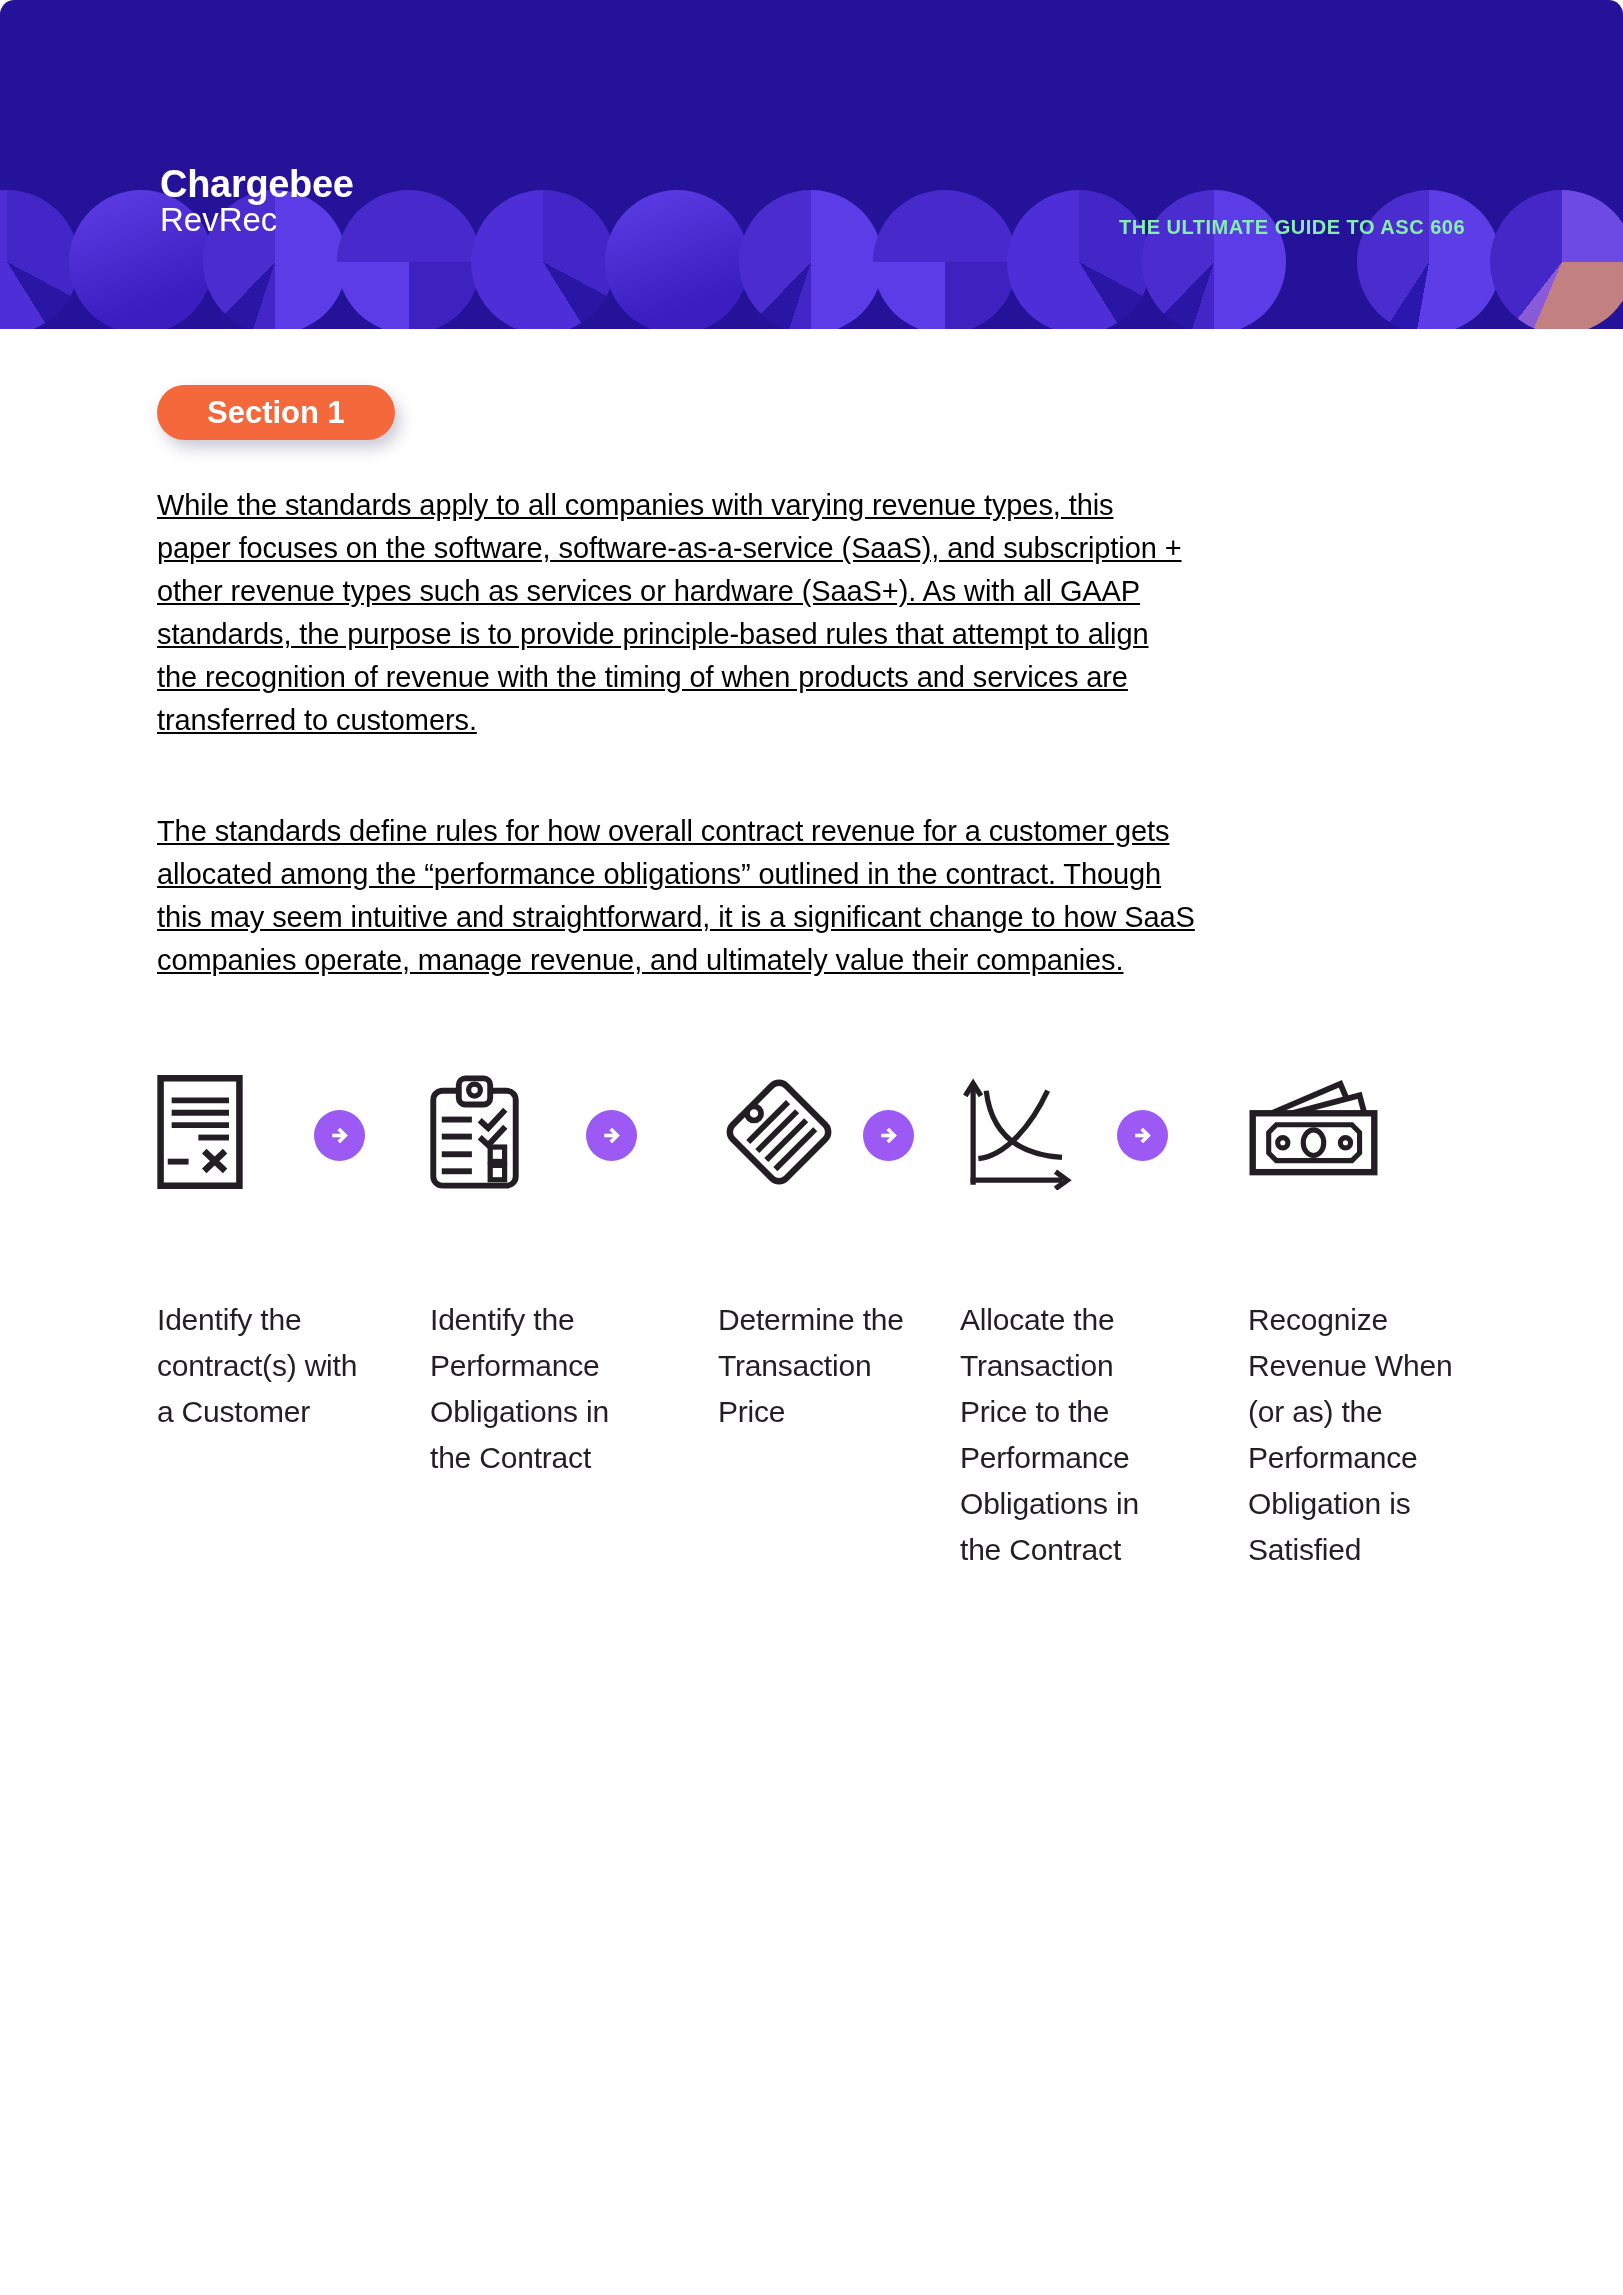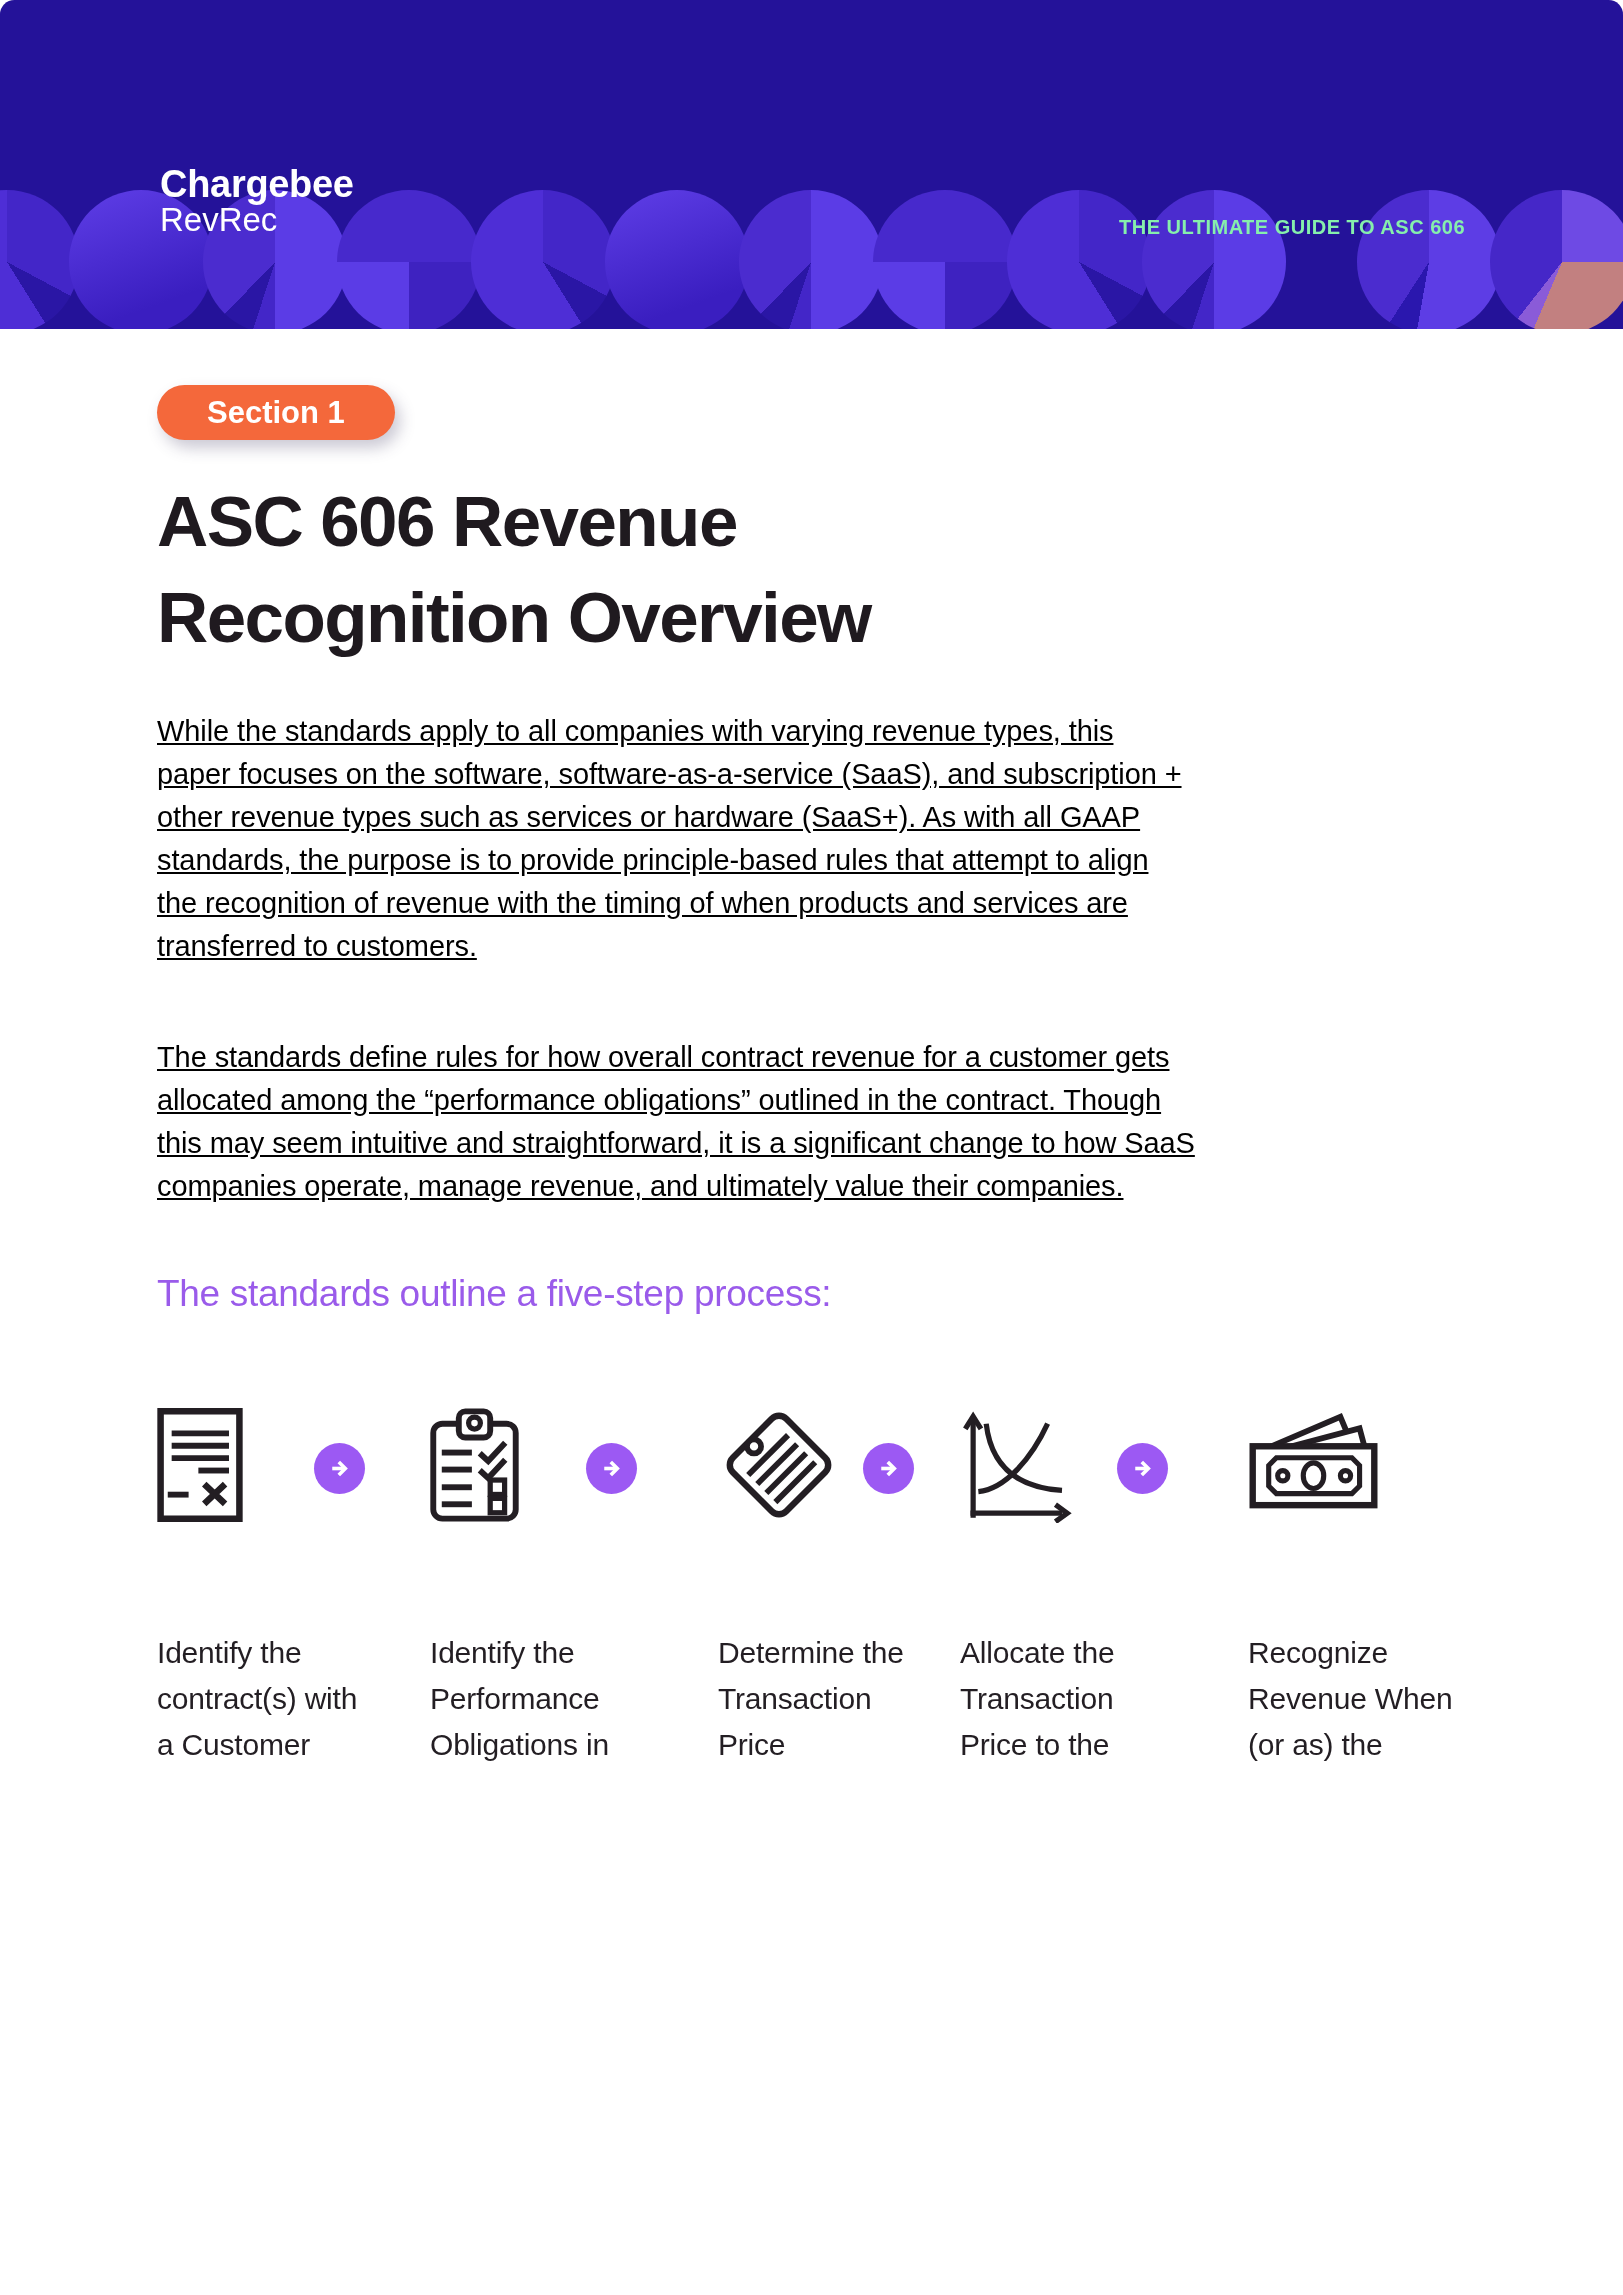--- a/index.html
+++ b/index.html
@@ -103,35 +103,32 @@
     <div class="logo">
       <div class="logo-main">Chargebee</div>
       <div class="logo-sub">RevRec</div>
     </div>
     <div class="guide-title">THE ULTIMATE GUIDE TO ASC 606</div>
   </div>
 
   <div class="content">
     <div class="badge">Section 1</div>
 
-    <h1 class="title">ASC 606 Revenue
-Recognition Overview</h1>
 
     <p class="para">While the standards apply to all companies with varying revenue types, this
 paper focuses on the software, software-as-a-service (SaaS), and subscription +
 other revenue types such as services or hardware (SaaS+). As with all GAAP
 standards, the purpose is to provide principle-based rules that attempt to align
 the recognition of revenue with the timing of when products and services are
 transferred to customers.</p>
     <p class="para second">The standards define rules for how overall contract revenue for a customer gets
 allocated among the “performance obligations” outlined in the contract. Though
 this may seem intuitive and straightforward, it is a significant change to how SaaS
 companies operate, manage revenue, and ultimately value their companies.</p>
 
-    <h2 class="subheading">The standards outline a five-step process:</h2>
 
     <div class="steps">
 
       <div class="step s1">
         <div class="step-icon">
           <svg width="86" height="114" viewBox="0 0 131 175">
             <rect class="icon-stroke" x="5" y="5" width="121" height="165" stroke-width="10"></rect>
             <line class="icon-stroke" x1="22" y1="39" x2="110" y2="39" stroke-width="9"></line>
             <line class="icon-stroke" x1="22" y1="58" x2="110" y2="58" stroke-width="9"></line>
             <line class="icon-stroke" x1="22" y1="77" x2="110" y2="77" stroke-width="9"></line>

